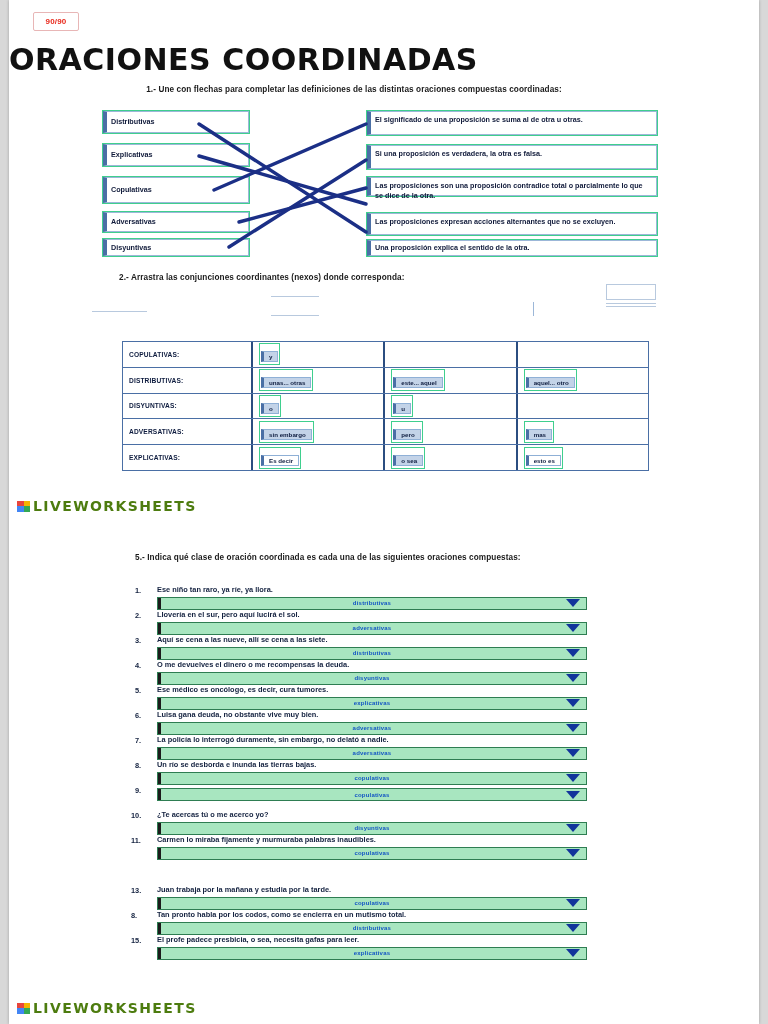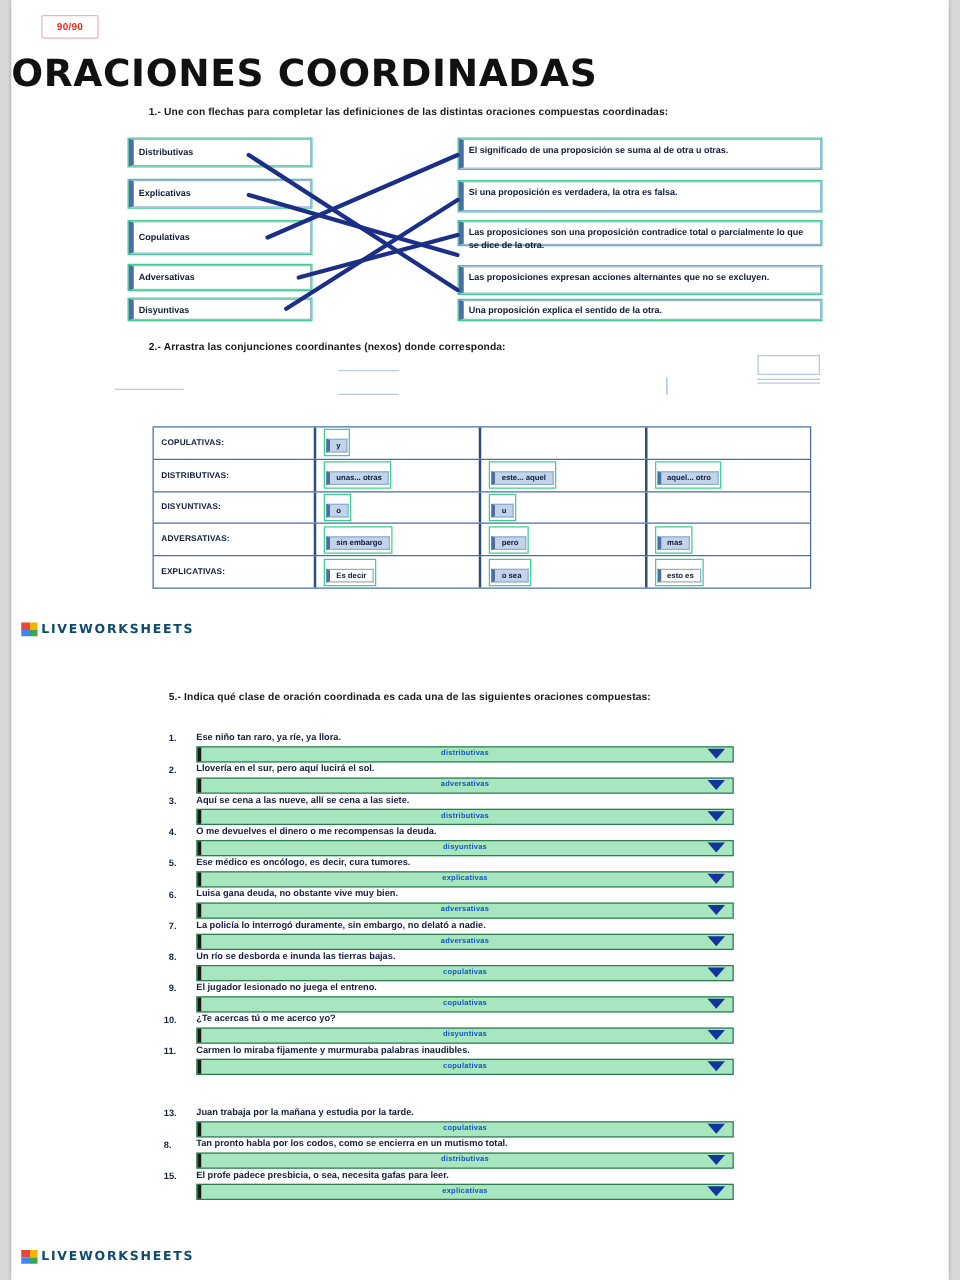--- a/index.html
+++ b/index.html
@@ -110,22 +110,22 @@
     white-space:nowrap;
   }
   .chip-inner.light { background:#ffffff; }
 
   
   .lw-logo { position:absolute; display:flex; align-items:center; gap:3px; }
   .lw-mark { width:13px; height:11px; display:grid; grid-template-columns:1fr 1fr; grid-template-rows:1fr 1fr; }
   .lw-mark i { display:block; }
   .lw-text {
     font-family:"DejaVu Sans", sans-serif;
-    font-size:10px; font-weight:bold; letter-spacing:1.4px;
-    color:#0c4a6e;
+    font-size:14px; font-weight:bold; letter-spacing:1.4px;
+    color:#4d7c0f;
   }
 
   
   .q-item { position:absolute; left:148px; width:430px; }
   .q-num {
     position:absolute; left:-22px; top:0;
     font-size:7.4px; font-weight:bold; color:#13213f;
   }
   .q-text {
     font-size:7.4px; font-weight:bold; color:#13213f;
@@ -156,21 +156,21 @@
 </style>
 </head>
 <body>
 
 <div class="page">
 
   <div class="score-badge">90/90</div>
 
   <div class="worksheet-title">ORACIONES COORDINADAS</div>
 
-  <div class="instruction" style="left:110px; top:84px; width:470px;">1.- Une con flechas para completar las definiciones de las distintas oraciones compuestas coordinadas:</div>
+  <div class="instruction" style="left:110px; top:84px; width:470px;text-align:center;">1.- Une con flechas para completar las definiciones de las distintas oraciones compuestas coordinadas:</div>
 
   <div class="match-box" style="left:93px; top:110px; width:148px; height:24px;">
     <div class="match-inner">Distributivas</div>
   </div>
   <div class="match-box" style="left:93px; top:143px; width:148px; height:24px;">
     <div class="match-inner">Explicativas</div>
   </div>
   <div class="match-box" style="left:93px; top:176px; width:148px; height:28px;">
     <div class="match-inner">Copulativas</div>
   </div>
@@ -358,21 +358,20 @@
     <div class="q-num">8.</div>
     <div class="q-text">Un río se desborda e inunda las tierras bajas.</div>
     <div class="q-select">
       <span class="q-answer">copulativas</span>
       <span class="chev"></span>
     </div>
   </div>
 
   <div class="q-item" style="top:786px;">
     <div class="q-num">9.</div>
-    <div class="q-text">El jugador lesionado no juega el entreno.</div>
     <div class="q-select">
       <span class="q-answer">copulativas</span>
       <span class="chev"></span>
     </div>
   </div>
 
   <div class="q-item" style="top:811px;">
     <div class="q-num" style="left:-26px;">10.</div>
     <div class="q-text">¿Te acercas tú o me acerco yo?</div>
     <div class="q-select">

